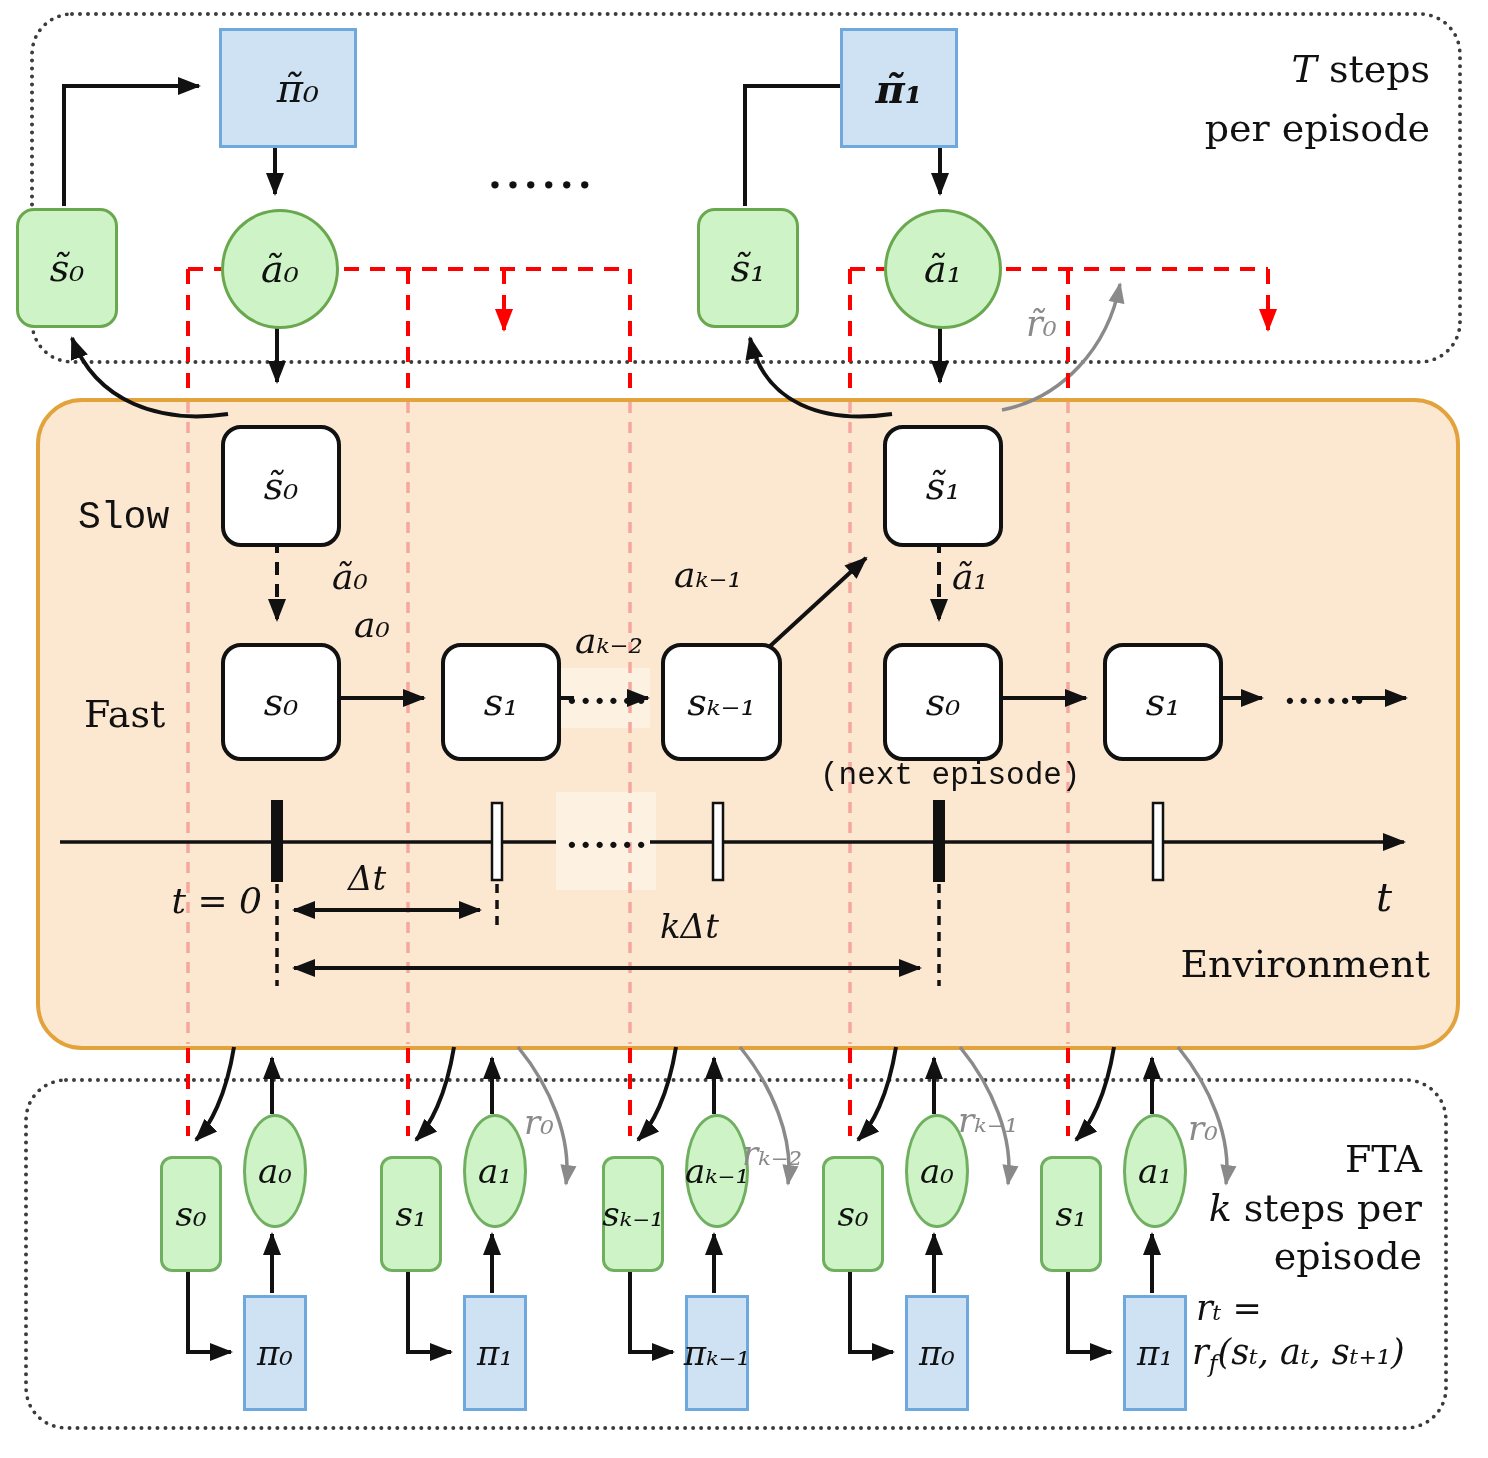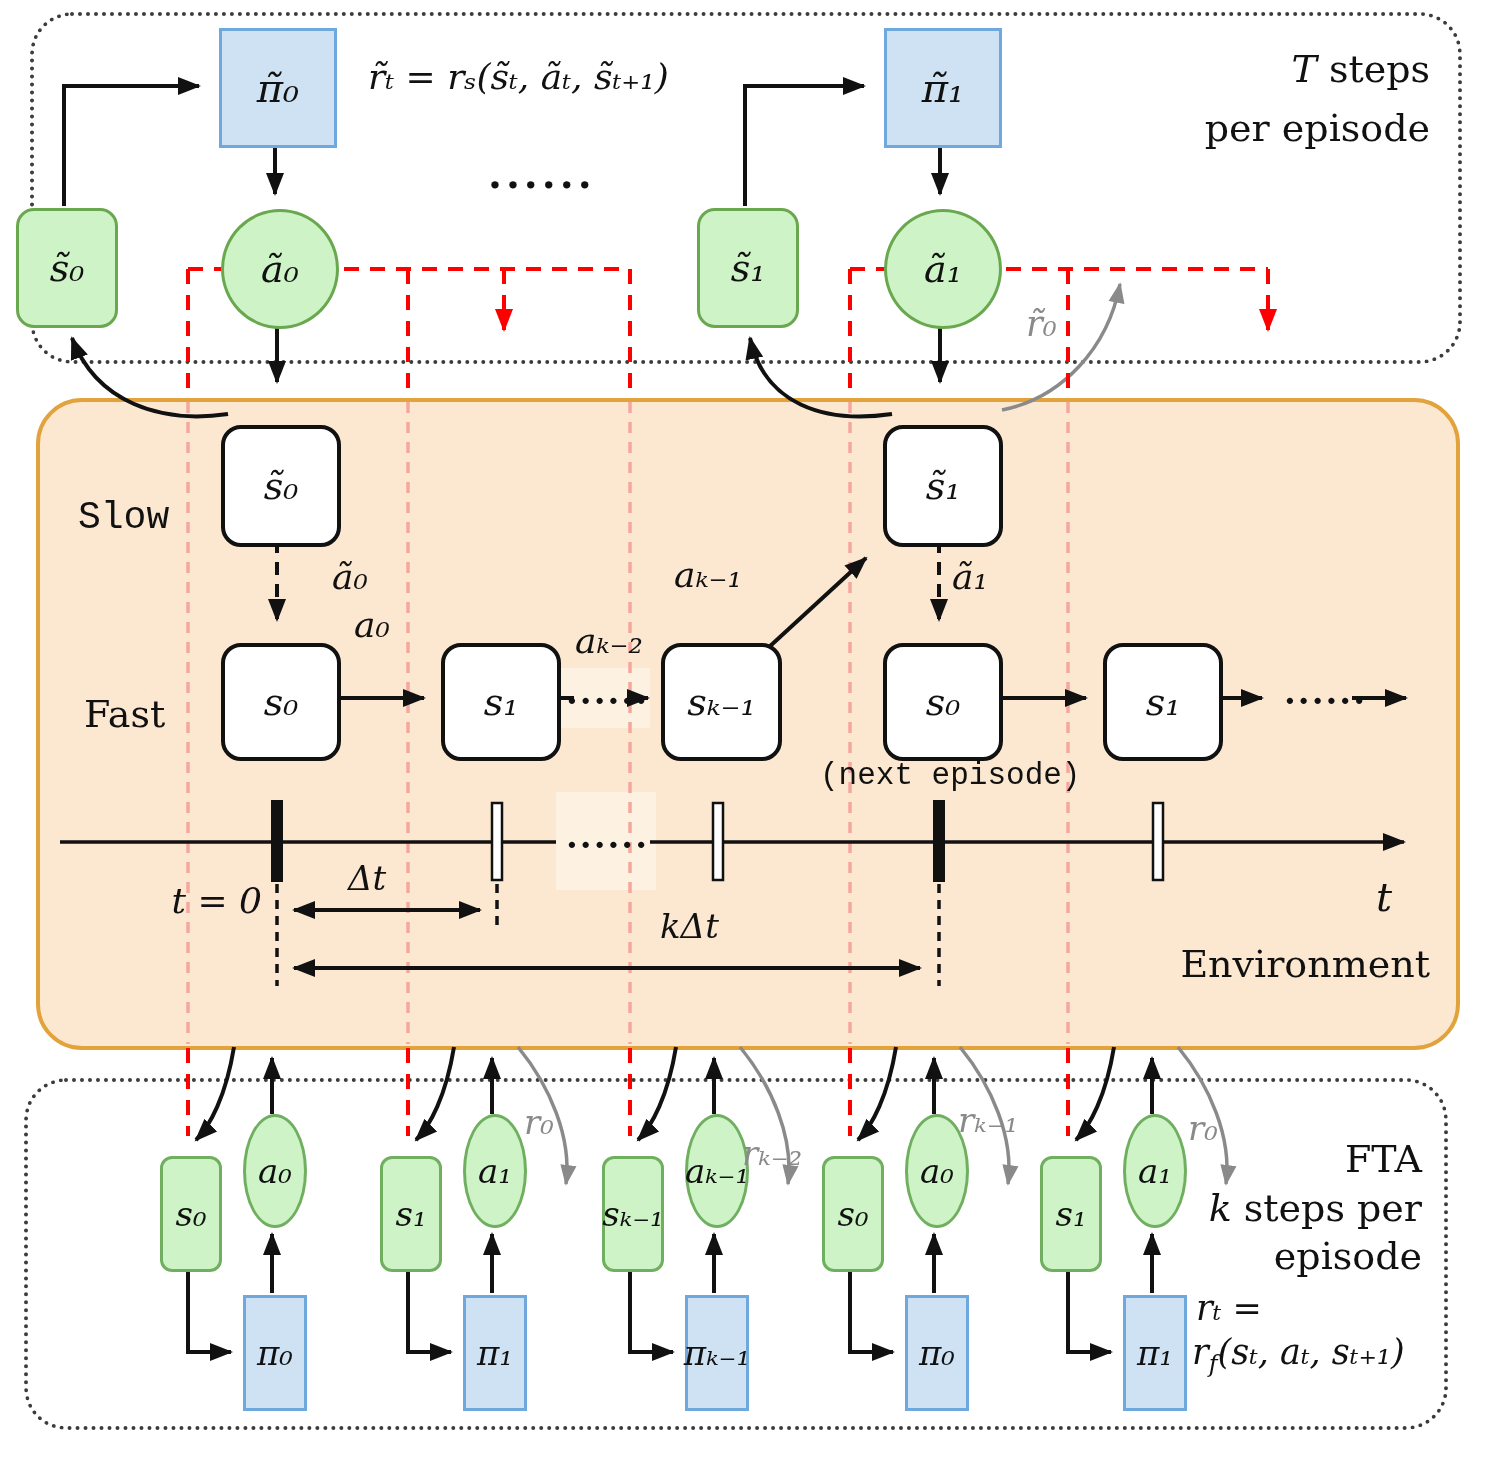--- a/index.html
+++ b/index.html
@@ -149,27 +149,26 @@
       <path d="M850,1266 V1352 H893" marker-end="url(#mB)"></path>
       <path d="M896,1047 C888,1096 872,1126 858,1140" marker-end="url(#mB)"></path>
 
       <path d="M1152,1114 V1058" marker-end="url(#mB)"></path>
       <path d="M1152,1293 V1234" marker-end="url(#mB)"></path>
       <path d="M1068,1266 V1352 H1111" marker-end="url(#mB)"></path>
       <path d="M1114,1047 C1106,1096 1090,1126 1076,1140" marker-end="url(#mB)"></path>
     </g>
   </svg>
 
-  <div class="abs node bbox f40 m" style="left:219px;top:28px;width:112px;height:114px;">
+  <div class="abs node bbox f40 m" style="left:219px;top:28px;width:112px;height:114px;padding-left:20px;">
     <span>π̃₀</span>
   </div>
-  <div class="abs node bbox f40 m" style="left:884px;top:28px;width:112px;height:114px;">
+  <div class="abs node bbox f40 m" style="left:840px;top:28px;width:112px;height:114px;font-weight:bold;">
     <span>π̃₁</span>
   </div>
-  <div class="abs lbl m f36" style="left:368px;top:56px;">r̃ₜ = rₛ(s̃ₜ, ãₜ, s̃ₜ₊₁)</div>
   <div class="abs lbl rt f38" style="left:1150px;top:40px;width:280px;line-height:1.55;text-align:right;">
     <div><span class="m">T</span><span> steps</span></div>
     <div>per episode</div>
   </div>
   <div class="abs dots" style="left:488px;top:150px;">......</div>
   <div class="abs node gbox f38 m" style="left:16px;top:208px;width:96px;height:114px;">
     <span>s̃₀</span>
   </div>
   <div class="abs node gell f38 m" style="left:221px;top:209px;width:112px;height:114px;">
     <span>ã₀</span>

